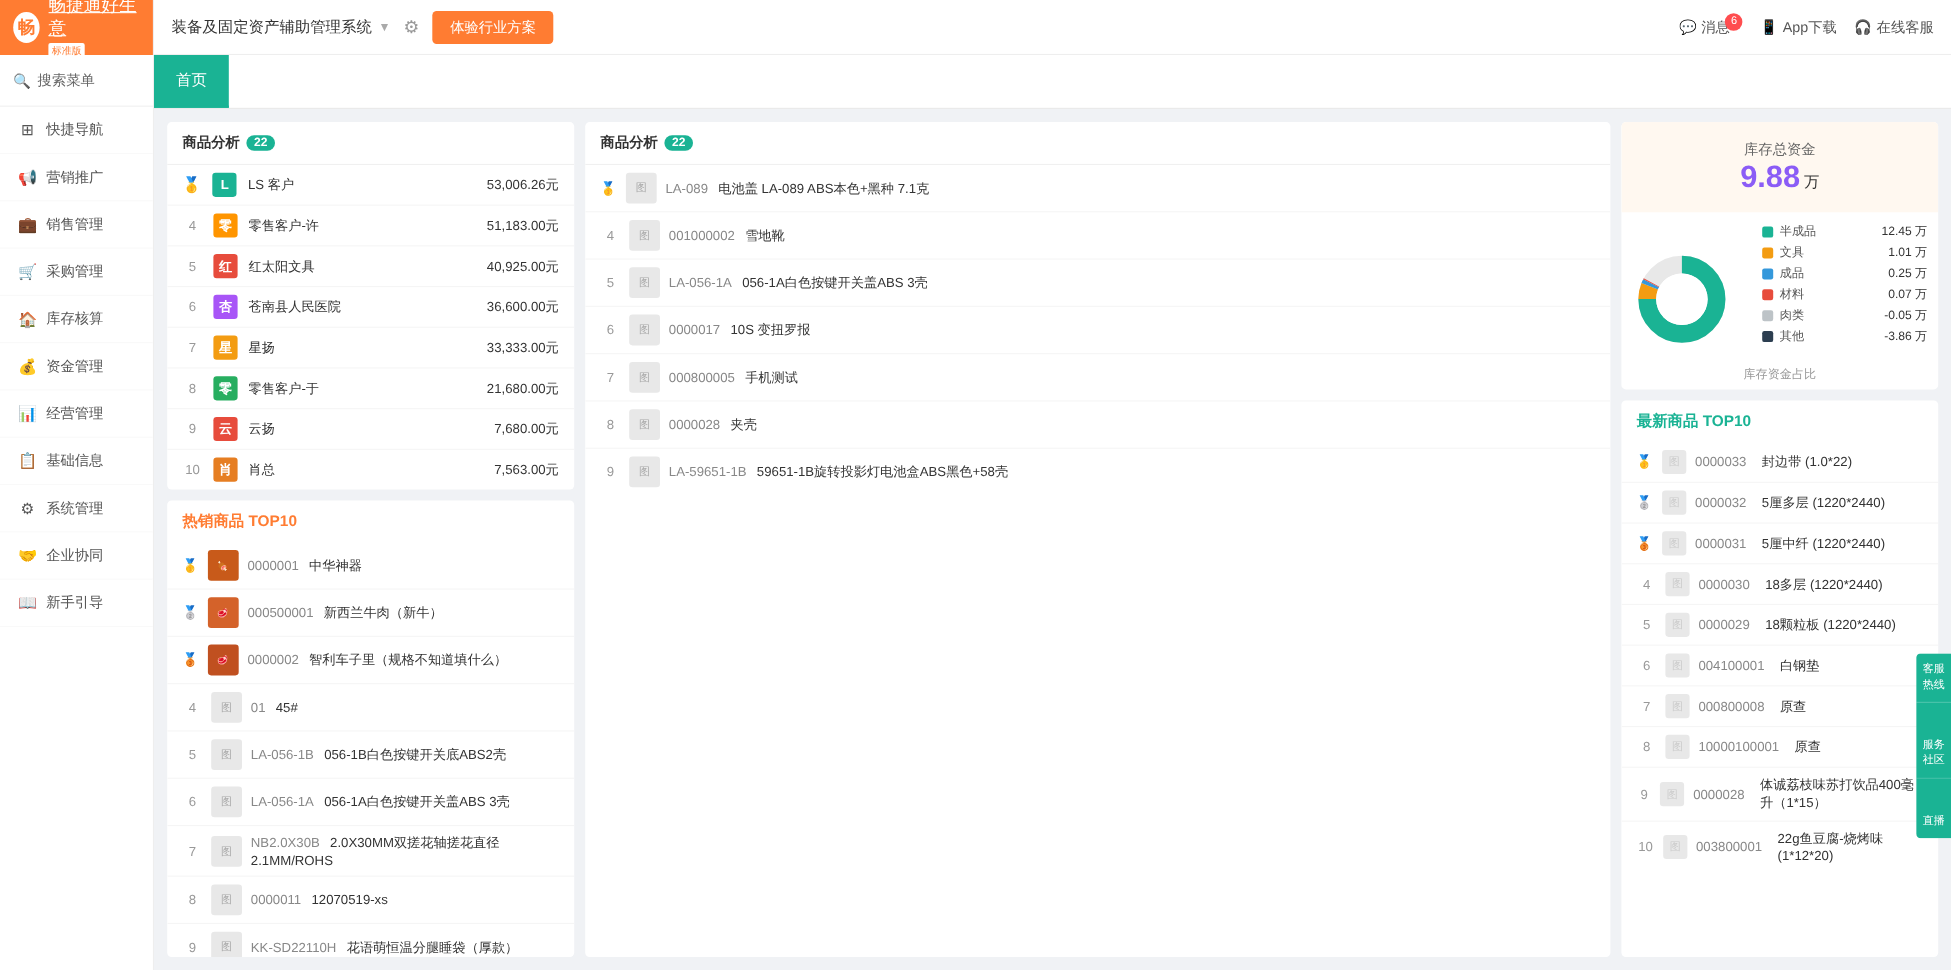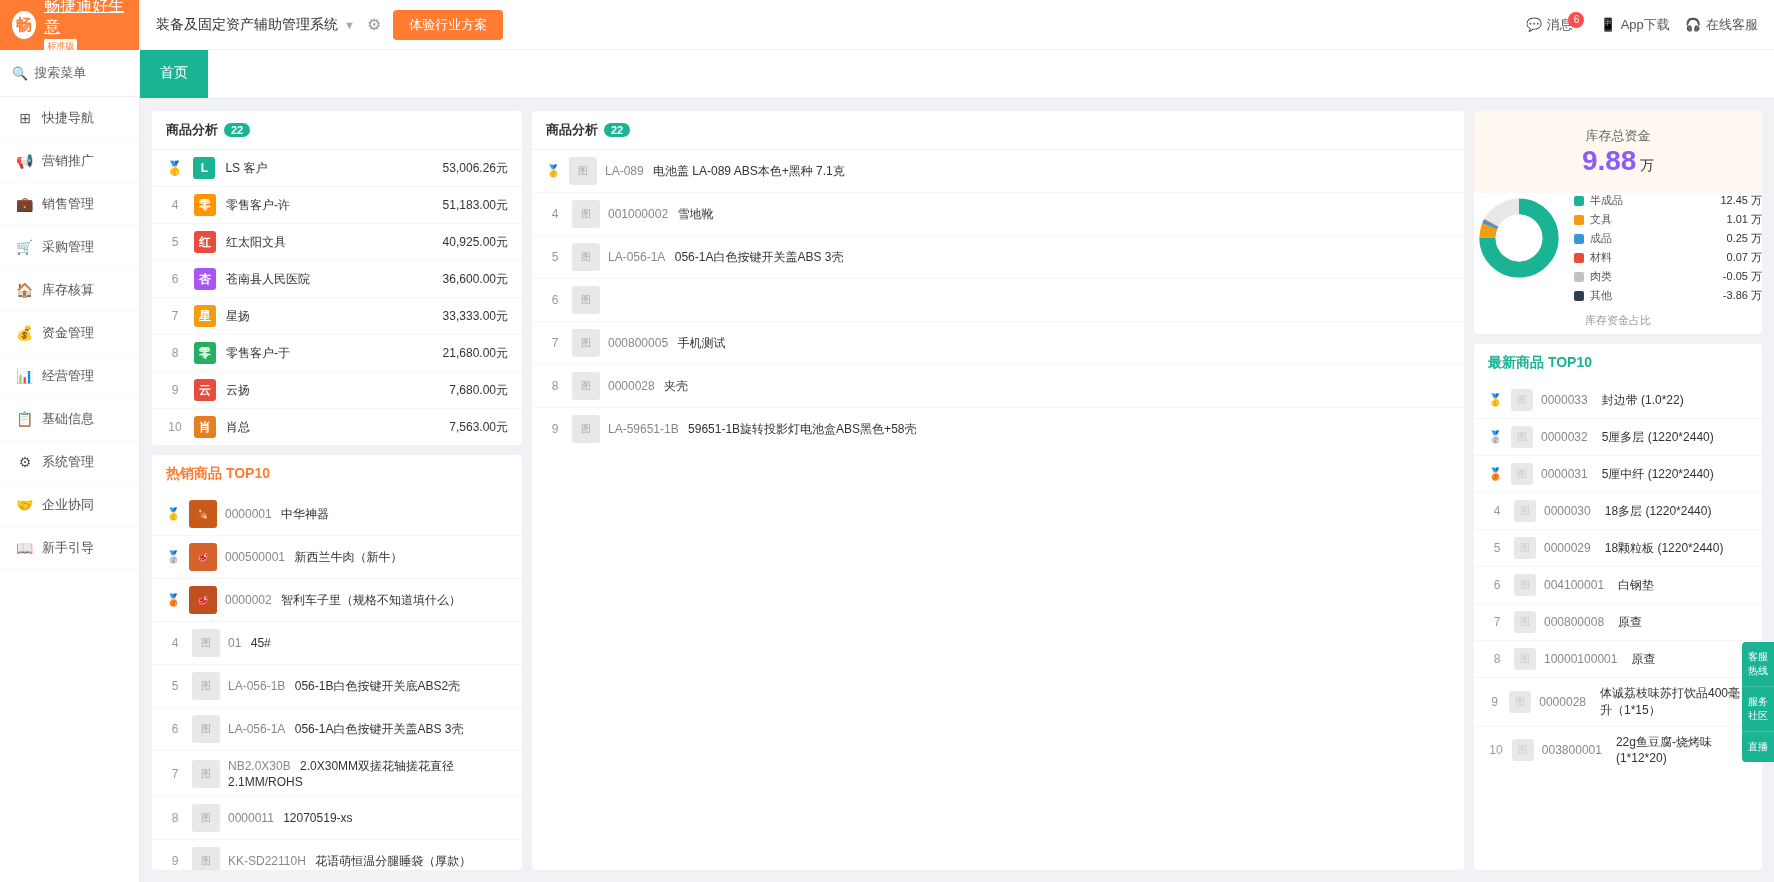--- a/index.html
+++ b/index.html
@@ -184,22 +184,23 @@
     .prod-code { color: #888; margin-right: 6px; }
 
     
     .inventory-total {
       text-align: center; padding: 16px 10px;
       background: #fff8f0;
     }
 
     .chart-area {
       display: flex;
-      align-items: flex-start;
-      gap: 10px;
+      align-items: flex-end;
+      padding: 10px;
+      gap: 28px;
     }
     .donut-chart {
       width: 90px; height: 90px;
       flex-shrink: 0;
     }
     .chart-legend { flex: 1; }
     .legend-item {
       display: flex; align-items: center; gap: 6px;
       font-size: 11px; color: #555;
       margin-bottom: 4px;
@@ -228,20 +229,21 @@
     }
 
     
     .float-service {
       position: fixed; right: 0; bottom: 120px;
       display: flex; flex-direction: column;
       background: #1ab394;
       border-radius: 4px 0 0 4px;
       overflow: hidden;
       z-index: 999;
+      gap: 24px;
     }
     .float-service-item {
       padding: 8px 6px;
       text-align: center;
       color: #fff;
       font-size: 10px;
       border-bottom: 1px solid rgba(255,255,255,0.2);
       cursor: pointer;
       line-height: 1.4;
     }
@@ -535,20 +537,24 @@
               <span class="rank-num">5</span>
               <div class="prod-thumb">图</div>
               <div class="prod-info">
                 <span class="prod-code">LA-056-1A</span>
                 <span>056-1A白色按键开关盖ABS 3壳</span>
               </div>
             </div>
             <div class="product-row">
               <span class="rank-num">6</span>
               <div class="prod-thumb">图</div>
+              <div class="prod-info">
+                <span class="prod-code">0000017</span>
+                <span>10S 变扭罗报</span>
+              </div>
             </div>
             <div class="product-row">
               <span class="rank-num">7</span>
               <div class="prod-thumb">图</div>
               <div class="prod-info">
                 <span class="prod-code">000800005</span>
                 <span>手机测试</span>
               </div>
             </div>
             <div class="product-row">

